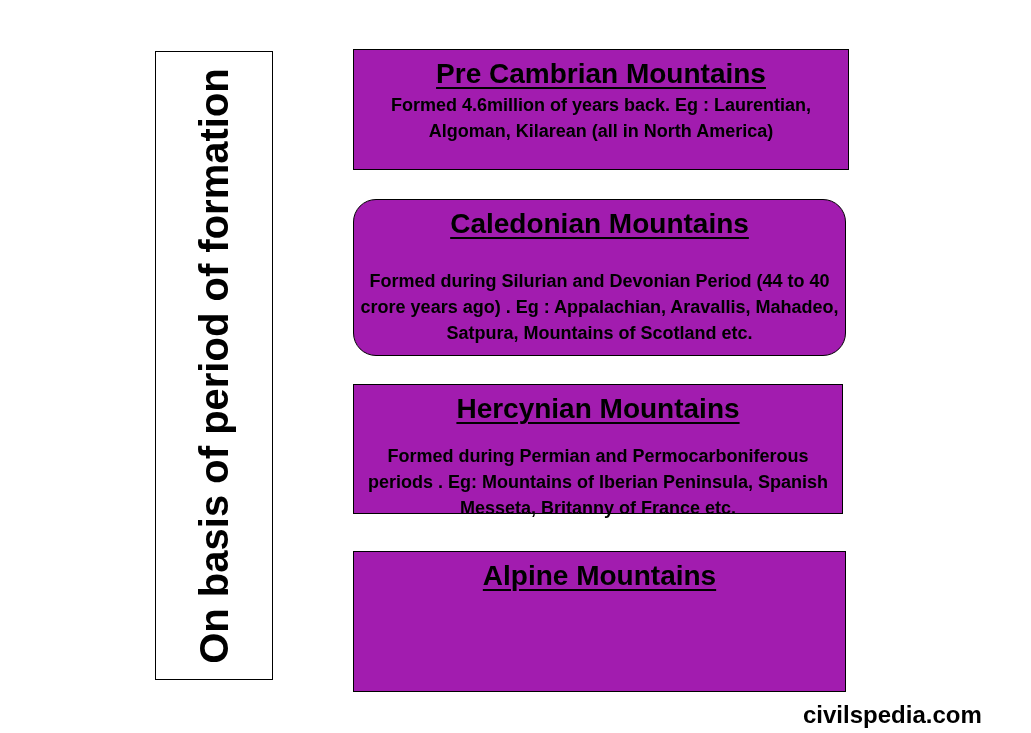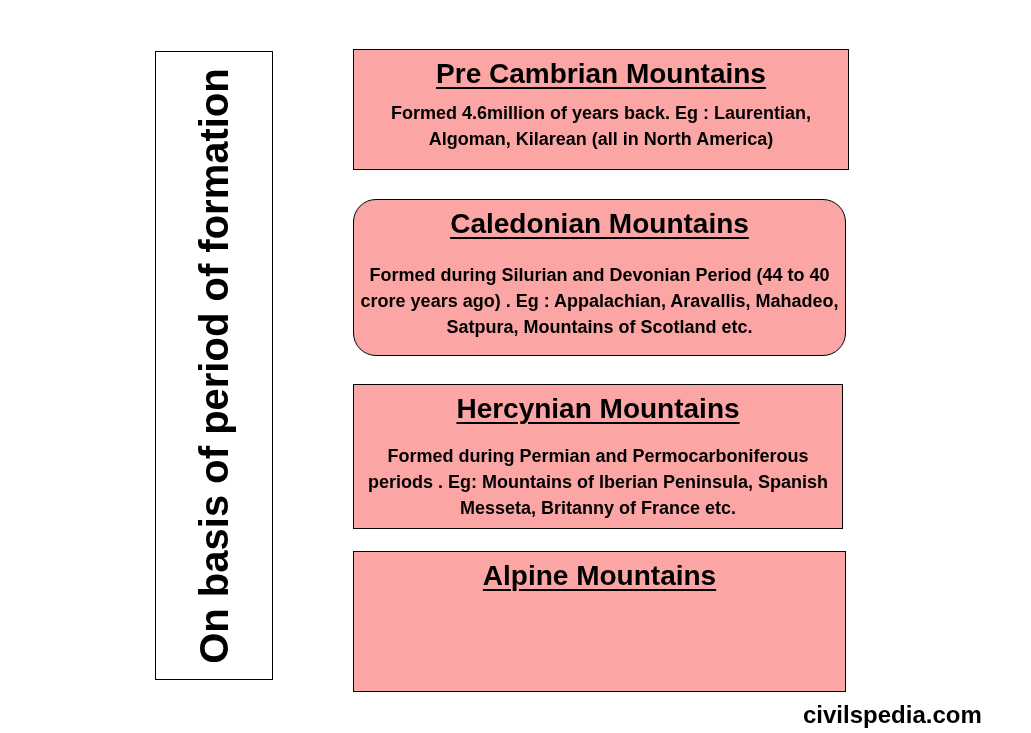--- a/index.html
+++ b/index.html
@@ -33,42 +33,41 @@
       text-align: center;
       font-weight: bold;
       font-size: 40px;
       line-height: 53px;
     }
     .card {
       position: absolute;
       border: 1.5px solid #000;
       box-sizing: border-box;
       text-align: center;
-      background: #fca5a5;
+      background: #a21caf;
     }
     .card-title {
       font-weight: bold;
       font-size: 28px;
       text-decoration: underline;
       text-underline-offset: 4px;
       text-decoration-thickness: 2px;
       margin-top: 6px;
       line-height: 36px;
     }
     .card-desc {
       font-weight: bold;
       font-size: 18px;
       line-height: 26px;
-      margin-top: 8px;
       padding: 0 4px;
     }
     #card-0 { left: 353px; top: 49px;  width: 496px; height: 121px; }
     #card-1 { left: 353px; top: 199px; width: 493px; height: 157px; border-radius: 23px; }
-    #card-1 .card-desc { margin-top: 20px; }
-    #card-2 { left: 353px; top: 384px; width: 490px; height: 145px; }
+    #card-1 .card-desc { margin-top: 26px; }
+    #card-2 { left: 353px; top: 384px; width: 490px; height: 130px; }
     #card-2 .card-desc { margin-top: 16px; padding: 0 2px; }
     #card-3 { left: 353px; top: 551px; width: 493px; height: 141px; }
     .watermark {
       position: absolute;
       left: 803px;
       top: 702px;
       font-weight: bold;
       font-size: 24px;
       line-height: 26px;
     }

